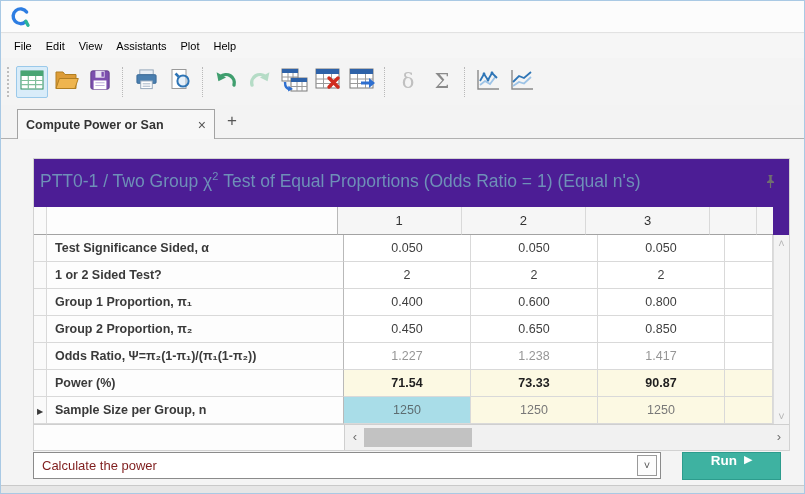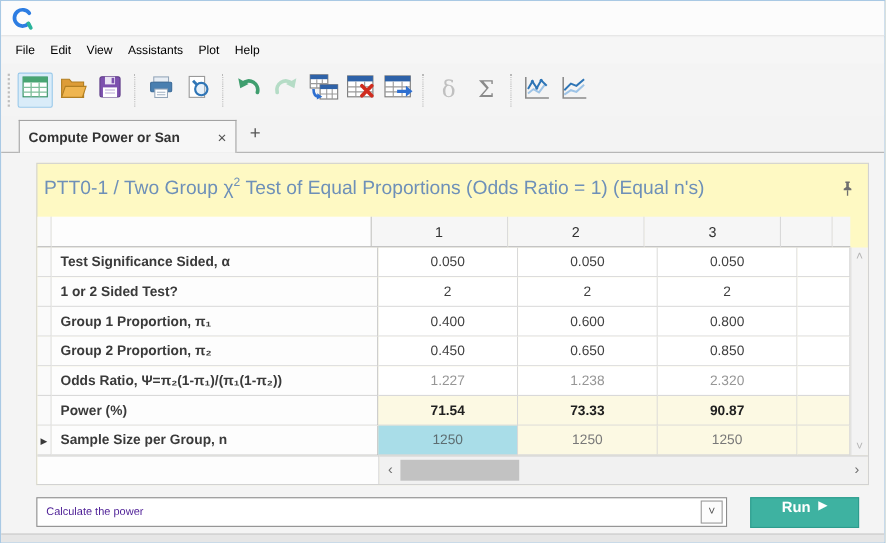--- a/index.html
+++ b/index.html
@@ -31,22 +31,22 @@
   .tabbar { position:absolute; left:0; top:104px; width:100%; height:34px;
     background:#f3f3f3; border-bottom:1px solid #b0b0b0; }
   .tab { position:absolute; left:16px; top:4px; width:198px; height:30px;
     background:#f7f7f7; border:1px solid #a3a3a3; border-bottom:none;
     display:flex; align-items:center; padding:0 8px;gap:19px; }
   .tab-label { font-size:12.5px; font-weight:600; color:#333; width:152px;
     overflow:hidden; white-space:nowrap; }
   .tab-close { font-size:14px; color:#555; margin-left:4px; line-height:1; }
   .tab-new { position:absolute; left:226px; top:6px; font-size:17px; color:#555; }
   
-  .panel { position:absolute; left:32px; top:147px; width:757px; height:293px;
-    background:#fef9c3; border:1px solid #d2d2d2; }
+  .panel { position:absolute; left:32px; top:157px; width:757px; height:293px;
+    background:#4c1d95; border:1px solid #d2d2d2; }
   .panel-title { position:absolute; left:0; top:0; width:755px; height:48px; }
   .ptitle { position:absolute; left:6px; top:11px; font-size:17.5px; color:#6e90b8; }
   .ptitle sup { font-size:11px; }
   .pin { position:absolute; right:12px; top:15px; }
   
   .tbl { position:absolute; left:0; top:48px; width:739px; }
   .trow { display:flex; }
   .cell { border-right:1px solid #d9d9d9; border-bottom:1px solid #d9d9d9;
     font-size:12.5px; color:#3f3f3f; overflow:hidden; white-space:nowrap; }
   .hrow .cell { height:28px; line-height:27px; background:#f6f6f6;
@@ -74,21 +74,21 @@
   .corner { width:311px; height:26px; background:#fdfdfd;
     border-top:1px solid #cfcfcf; border-right:1px solid #cfcfcf; }
   .hscroll { flex:1; background:#f1f1f1; border-top:1px solid #cfcfcf; position:relative; }
   .hs-left, .hs-right { position:absolute; top:0; height:25px; width:16px; text-align:center;
     line-height:24px; font-size:13px; color:#6f6f6f; }
   .hs-left { left:2px; } .hs-right { right:2px; }
   .hs-thumb { position:absolute; left:19px; top:3px; width:108px; height:19px; background:#c2c2c2; }
   
   .combo { position:absolute; left:32px; top:451px; width:628px; height:27px;
     background:#fff; border:1px solid #8b8b8b; }
-  .combo-text { position:absolute; left:8px; top:0; line-height:25px; font-size:10px; color:#4c1d95; }
+  .combo-text { position:absolute; left:8px; top:0; line-height:25px; font-size:13px; color:#7f1d1d; }
   .combo-btn { position:absolute; right:3px; top:2px; width:20px; height:21px;
     background:#fcfcfc; border:1px solid #9a9a9a; text-align:center;
     line-height:19px; font-size:11px; color:#555; }
   .run-btn { position:absolute; left:681px; top:451px; width:99px; height:28px;
     background:#3eb2a1; border:1px solid #2d9c8d; color:#fff; font-weight:bold;
     font-size:13.5px; display:flex; align-items:flex-start; justify-content:center; gap:7px; }
   .run-glyph { font-size:11px; }
   .statusbar { position:absolute; left:0; top:484px; width:100%; height:10px;
     background:#e6e6e6; border-top:1px solid #c9c9c9; }
 </style>
@@ -309,21 +309,21 @@
         <div class="cell c-val">0.650</div>
         <div class="cell c-val">0.850</div>
         <div class="cell c-x"></div>
       </div>
 
       <div class="trow brow row-computed">
         <div class="cell c-sel"></div>
         <div class="cell c-lbl">Odds Ratio, Ψ=π₂(1-π₁)/(π₁(1-π₂))</div>
         <div class="cell c-val">1.227</div>
         <div class="cell c-val">1.238</div>
-        <div class="cell c-val">2.320</div>
+        <div class="cell c-val">1.417</div>
         <div class="cell c-x"></div>
       </div>
 
       <div class="trow brow row-result">
         <div class="cell c-sel"></div>
         <div class="cell c-lbl">Power (%)</div>
         <div class="cell c-val">71.54</div>
         <div class="cell c-val">73.33</div>
         <div class="cell c-val">90.87</div>
         <div class="cell c-x"></div>

